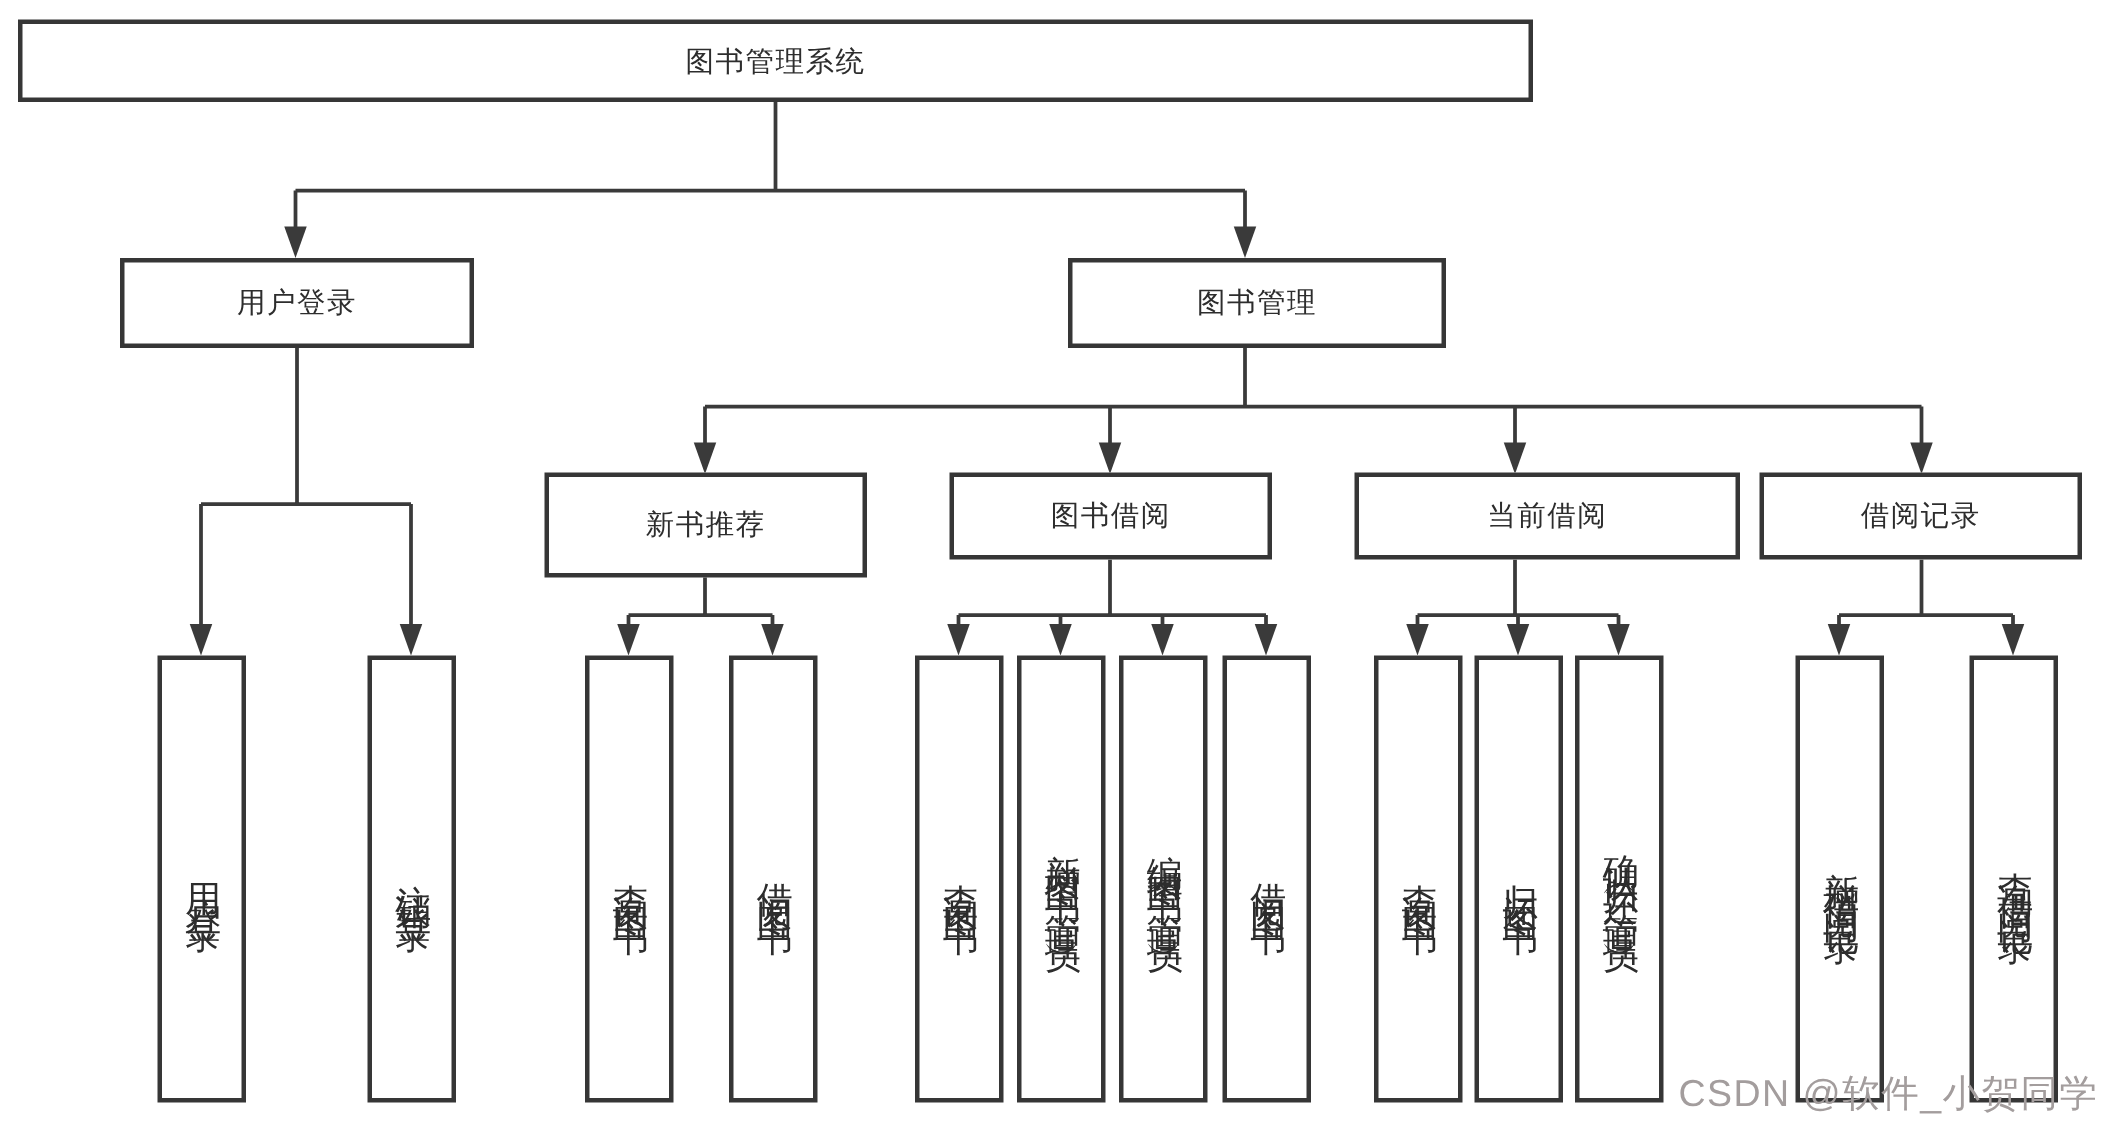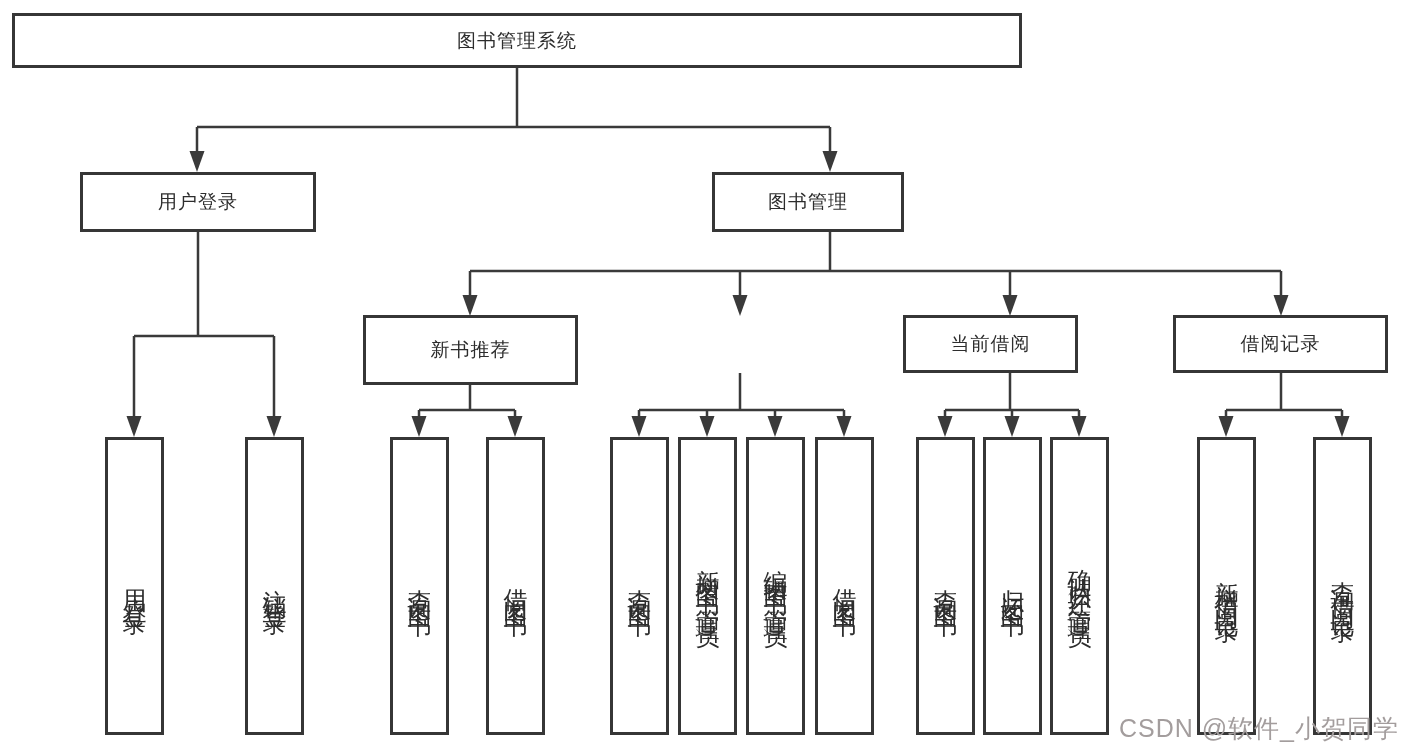--- a/index.html
+++ b/index.html
@@ -72,24 +72,25 @@
     <polygon points="937.5,416 952.5,416 945,437"></polygon>
     <polygon points="1004.5,416 1019.5,416 1012,437"></polygon>
     <polygon points="1071.5,416 1086.5,416 1079,437"></polygon>
     <polygon points="1218.5,416 1233.5,416 1226,437"></polygon>
     <polygon points="1334.5,416 1349.5,416 1342,437"></polygon>
   </svg>
 
   <div class="node h-node root-node" style="left:12px;top:13px;width:1010px;height:55px">图书管理系统</div>
 
   <div class="node h-node" style="left:80px;top:172px;width:236px;height:60px">用户登录</div>
-  <div class="node h-node" style="left:712px;top:172px;width:192px;height:60px">图书管理</div>
+  <div class="node h-node" style="left:712px;top:172px;width:252px;height:60px">图书管理</div>
 
   <div class="node h-node" style="left:363px;top:315px;width:215px;height:70px">新书推荐</div>
-  <div class="node h-node" style="left:903px;top:315px;width:175px;height:58px">当前借阅</div>
+  <div class="node h-node" style="left:633px;top:315px;width:215px;height:58px">图书借阅</div>
+  <div class="node h-node" style="left:903px;top:315px;width:257px;height:58px">当前借阅</div>
   <div class="node h-node" style="left:1173px;top:315px;width:215px;height:58px">借阅记录</div>
 
   <div class="node leaf" style="left:105px;top:437px;width:59px;height:298px">
     <span class="v-text">用户登录</span>
   </div>
   <div class="node leaf" style="left:245px;top:437px;width:59px;height:298px">
     <span class="v-text">注销登录</span>
   </div>
 
   <div class="node leaf" style="left:390px;top:437px;width:59px;height:298px">

